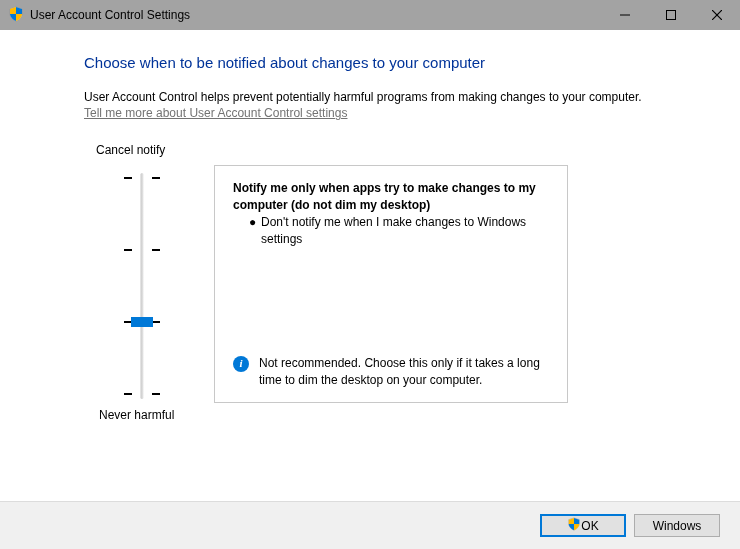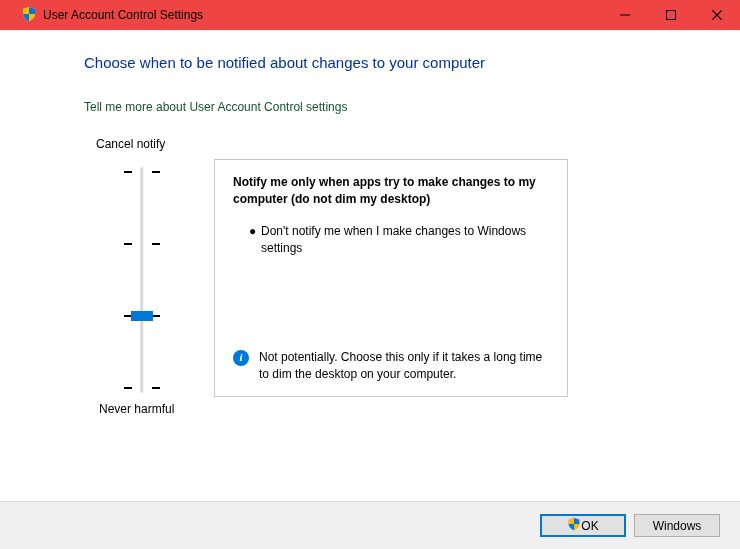--- a/index.html
+++ b/index.html
@@ -11,22 +11,22 @@
     color: #000;
     width: 740px;
     height: 549px;
     overflow: hidden;
     position: relative;
   }
   .titlebar {
     height: 30px;
     display: flex;
     align-items: center;
-    padding: 0 0 0 21px;
-    background: #ef4444;
+    padding: 0 0 0 8px;
+    background: #a3a3a3;
   }
   .titlebar .title-text {
     margin-left: 6px;
     font-size: 12px;
   }
   .win-controls {
     margin-left: auto;
     display: flex;
     height: 100%;
   }
@@ -37,28 +37,29 @@
     justify-content: center;
     font-size: 13px;
     font-family: "Segoe UI Symbol", sans-serif;
   }
   .content {
     padding: 24px 36px 0 84px;
   }
   .heading {
     color: #003399;
     font-size: 15px;
-    margin-bottom: 12px;
+    margin-bottom: 18px;
   }
   .desc {
     font-size: 12px;
     line-height: 1.35;
   }
   .link {
-    color: #14532d;
+    color: #737373;
+    text-decoration: underline;
     cursor: pointer;
     text-align: center;
   }
   .slider-area {
     position: relative;
     margin-top: 22px;
     height: 290px;
   }
   .slider-label-top {
     position: absolute;
@@ -112,21 +113,21 @@
     top: 22px;
     width: 354px;
     height: 238px;
     border: 1px solid #c8c8c8;
     padding: 14px 18px 14px 18px;
   }
   .info-title {
     font-weight: bold;
     font-size: 12px;
     line-height: 1.35;
-    margin-bottom: 16px;
+    margin-bottom: 1px;
   }
   .info-bullet {
     display: flex;
     font-size: 12px;
     line-height: 1.4;
     padding-left: 16px;
   }
   .info-bullet .dot {
     width: 12px;
     flex-shrink: 0;
@@ -222,21 +223,21 @@
           <line x1="0" y1="0" x2="10" y2="10" stroke="#000" stroke-width="1.2"></line>
           <line x1="10" y1="0" x2="0" y2="10" stroke="#000" stroke-width="1.2"></line>
         </svg>
     </div>
   </div>
 </div>
 
 <div class="content">
   <div class="heading">Choose when to be notified about changes to your computer</div>
   <div class="desc">
-    <br>
+    <span>User Account Control helps prevent potentially harmful programs from making changes to your computer.</span><br>
     <span class="link">Tell me more about User Account Control settings</span>
   </div>
 
   <div class="slider-area">
     <div class="slider-label-top">Cancel notify</div>
     <div class="slider-label-bottom">Never harmful</div>
 
     <div class="slider-track-wrap">
       <div class="slider-track"></div>
 
@@ -252,21 +253,21 @@
     </div>
 
     <div class="info-box">
       <div class="info-title">Notify me only when apps try to make changes to my computer (do not dim my desktop)</div>
       <div class="info-bullet">
         <span class="dot">●</span>
         <span>Don't notify me when I make changes to Windows settings</span>
       </div>
       <div class="info-warn">
         <span class="info-icon">i</span>
-        <span>Not potentially. Choose this only if it takes a long time to dim the desktop on your computer.</span>
+        <span>Not recommended. Choose this only if it takes a long time to dim the desktop on your computer.</span>
       </div>
     </div>
   </div>
 </div>
 
 <div class="button-bar">
   <div class="btn default">
     <span>
       <svg class="shield-svg-sm" viewBox="0 0 16 16">
         <path d="M8 1 L14 3 V8 C14 11 11 14 8 15 C5 14 2 11 2 8 V3 Z" fill="#fff" stroke="#888" stroke-width="0.5"></path>

